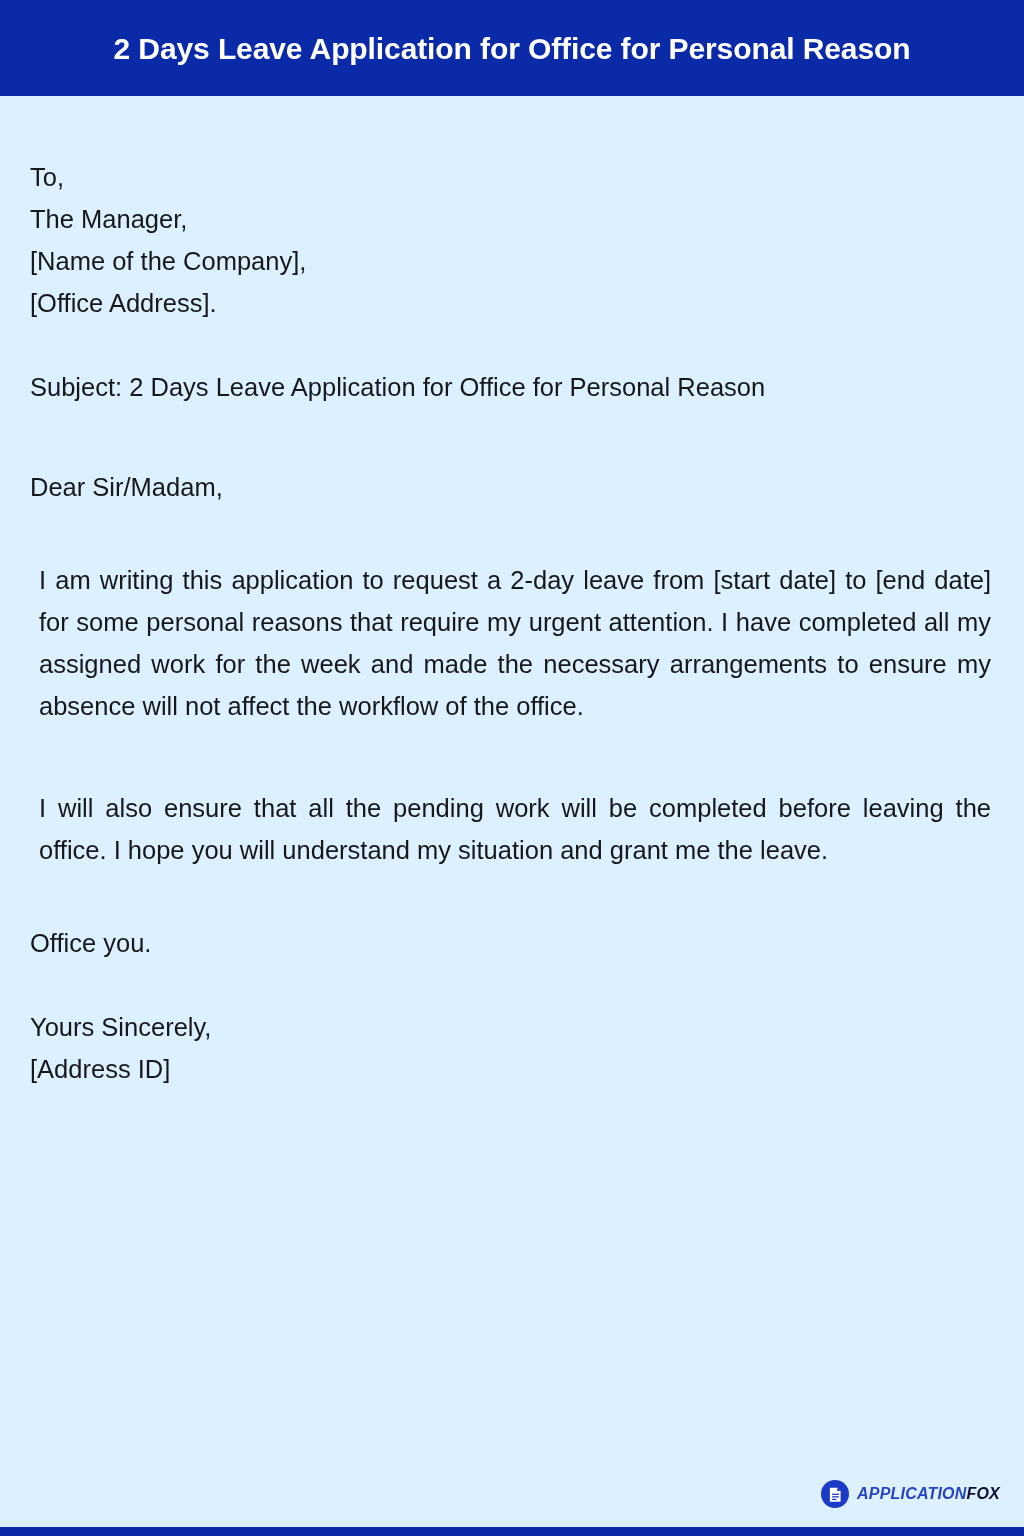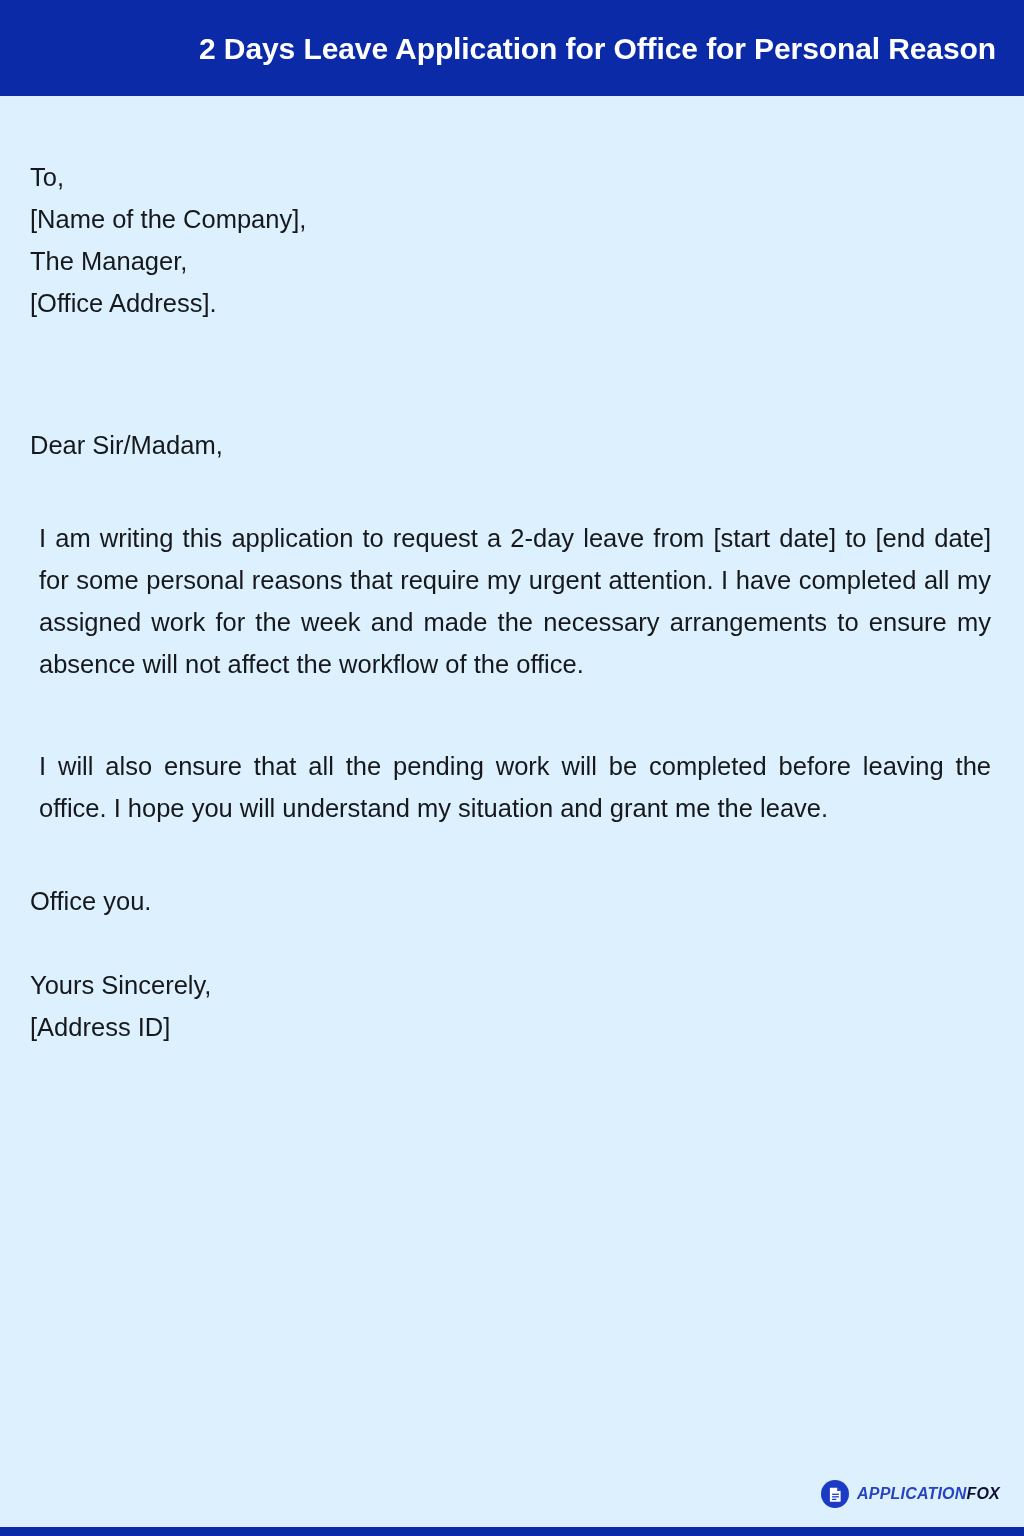--- a/index.html
+++ b/index.html
@@ -25,21 +25,21 @@
     flex-direction: column;
   }
 
   
   .header-banner {
     width: 100%;
     height: 96px;
     background: #0a2aa8;
     display: flex;
     align-items: center;
-    justify-content: flex-end;
+    justify-content: center;
     box-sizing: border-box;
     padding: 0 28px;
     flex: 0 0 auto;
   }
   .header-title {
     color: #ffffff;
     font-size: 30px;
     font-weight: bold;
     letter-spacing: -0.1px;
     line-height: 1.1;
@@ -139,27 +139,28 @@
 <div class="page">
 
   <div class="header-banner">
     <div class="header-title">2 Days Leave Application for Office for Personal Reason</div>
   </div>
 
   <div class="letter-body">
 
     <div class="block address-block">
       <div class="line">To,</div>
+      <div class="line">The Manager,</div>
       <div class="line">[Name of the Company],</div>
-      <div class="line">The Manager,</div>
       <div class="line">[Office Address].</div>
     </div>
 
     <div class="spacer"></div>
 
+    <div class="block subject-line">Subject: 2 Days Leave Application for Office for Personal Reason</div>
 
     <div class="spacer"></div>
 
     <div class="block salutation">Dear Sir/Madam,</div>
 
     <div class="spacer"></div>
 
     <p class="block para">I am writing this application to request a 2-day leave from [start date] to [end date] for some personal reasons that require my urgent attention. I have completed all my assigned work for the week and made the necessary arrangements to ensure my absence will not affect the workflow of the office.</p>
 
     <div class="spacer"></div>

